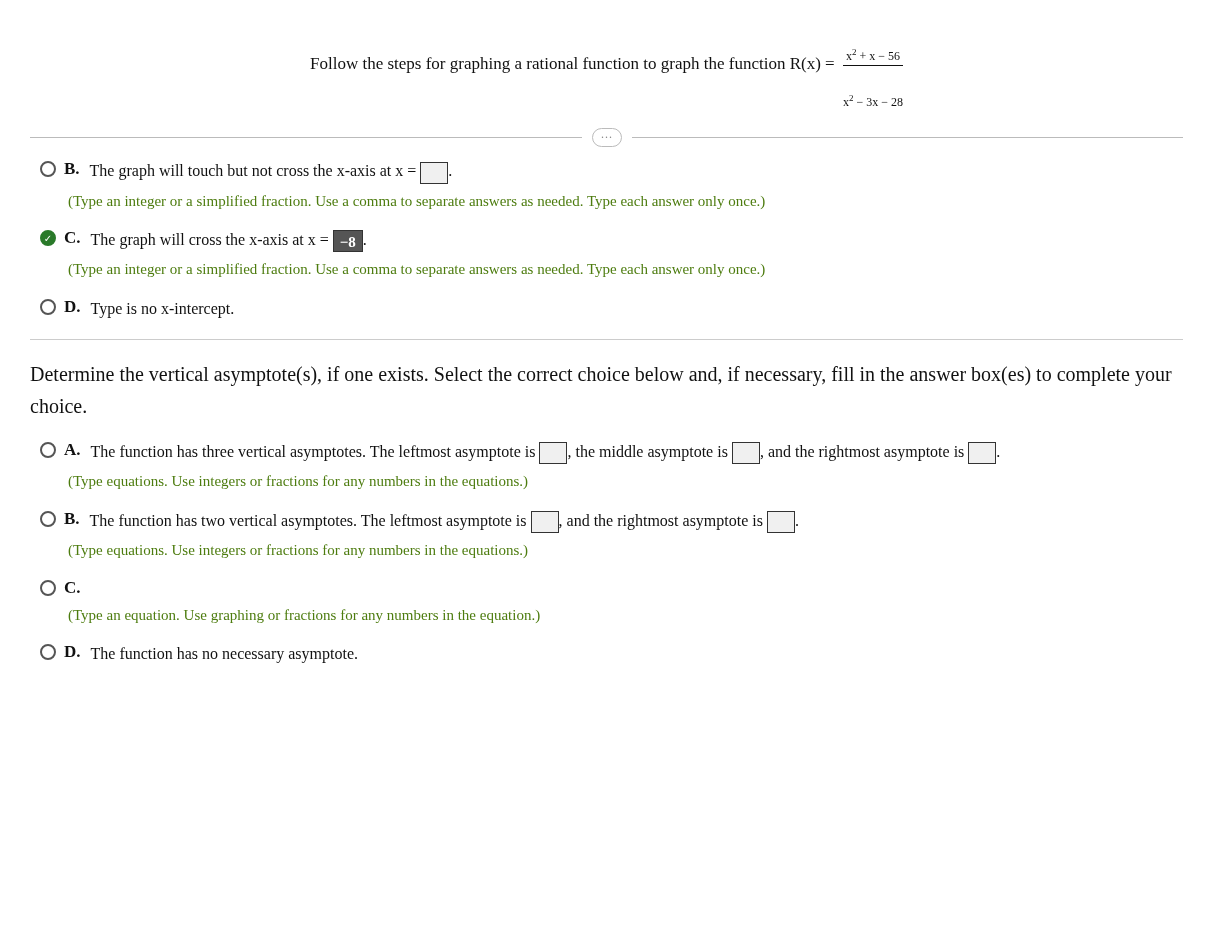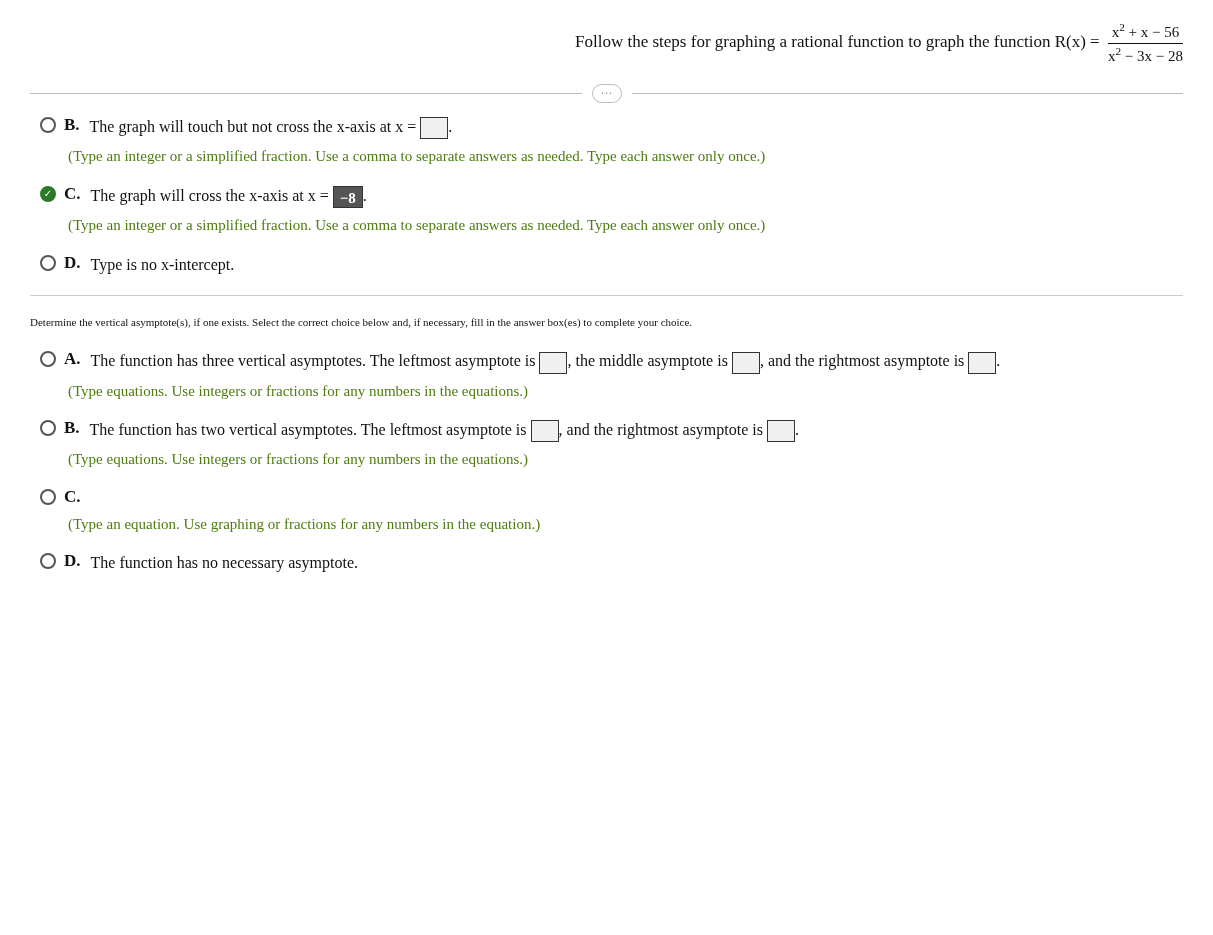--- a/index.html
+++ b/index.html
@@ -6,40 +6,41 @@
     body {
       background: #fff;
       font-family: 'Times New Roman', Times, serif;
       font-size: 16px;
       color: #111;
       padding: 20px 30px;
       max-width: 1213px;
     }
     .header-section {
       display: flex;
-      justify-content: flex-end;
+      justify-content: center;
       align-items: flex-start;
       margin-bottom: 10px;
       padding-bottom: 8px;
     }
     .header-text {
       font-size: 17px;
       max-width: 720px;
       line-height: 1.5;
     }
     .fraction-container {
       display: inline-flex;
       flex-direction: column;
       align-items: center;
       vertical-align: middle;
       margin-left: 4px;
     }
     .fraction-numerator, .fraction-denominator {
-      font-size: 15px;
+      font-size: 12px;
       line-height: 1.3;
+      margin-top: 27px;
     }
     .fraction-line {
       border-top: 1.5px solid #111;
       width: 100%;
     }
     .divider-container {
       display: flex;
       align-items: center;
       justify-content: center;
       margin: 8px 0 12px 0;
@@ -122,21 +123,21 @@
     }
     .answer-box.empty-box {
       background: #f0f0f0;
       min-width: 28px;
     }
     .section-divider {
       border-top: 1.5px solid #ccc;
       margin: 18px 0;
     }
     .section-prompt {
-      font-size: 11px;
+      font-size: 20px;
       line-height: 1.6;
       margin-bottom: 18px;
     }
     sup {
       font-size: 0.75em;
       vertical-align: super;
     }
   </style>
 </head>
 <body>

